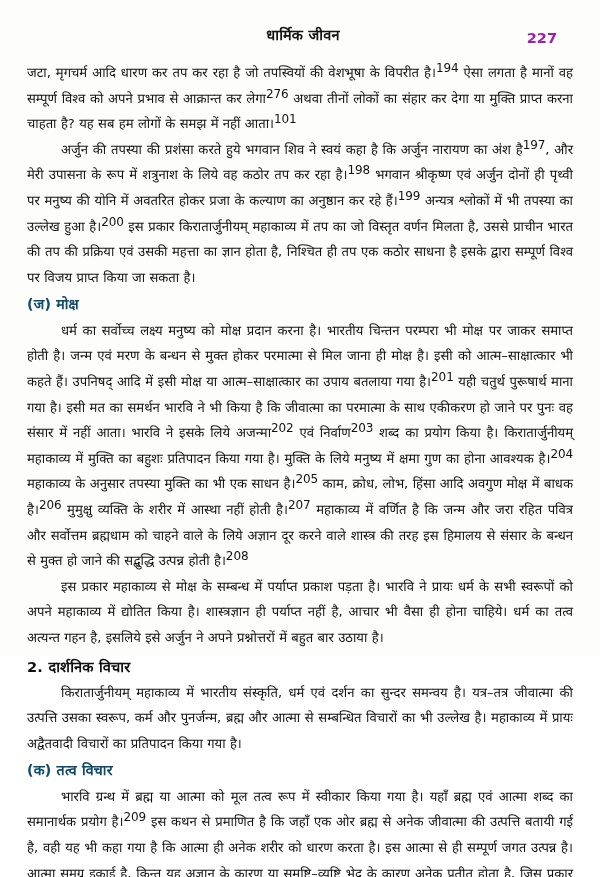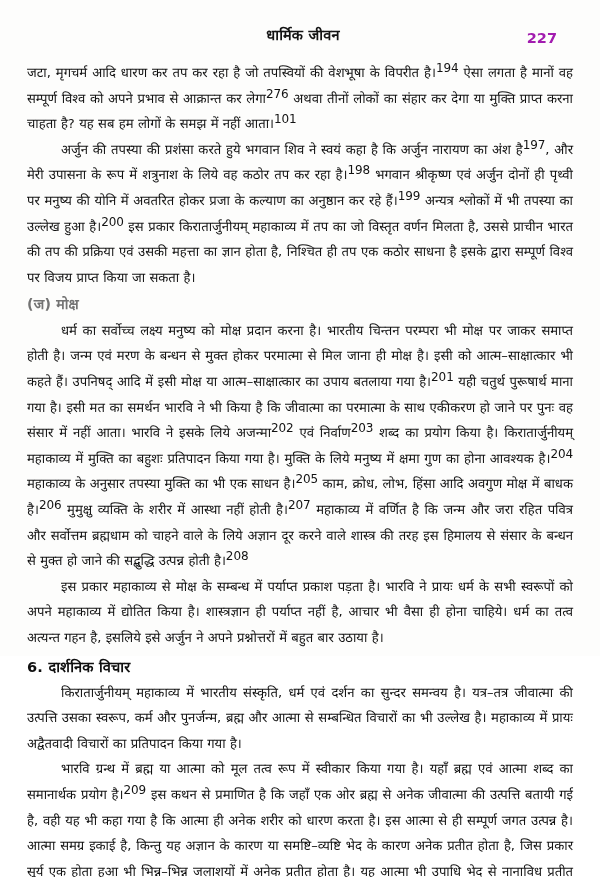--- a/index.html
+++ b/index.html
@@ -84,21 +84,21 @@
     letter-spacing: -0.1px;
   }
 
   
   h3.sub-head {
     margin: 2px 0 0 0;
     font-family: "DejaVu Sans", "Liberation Sans", sans-serif;
     font-weight: 700;
     font-size: 14.2px;
     line-height: 25.5px;
-    color: #737373;
+    color: #0c4a6e;
     letter-spacing: 0.2px;
   }
   h2.num-head {
     margin: 3px 0 0 0;
     font-family: "DejaVu Sans", "Liberation Sans", sans-serif;
     font-weight: 700;
     font-size: 14.6px;
     line-height: 26px;
     color: #101010;
     letter-spacing: 0.2px;
@@ -120,22 +120,23 @@
       <p class="para"><span>जटा, मृगचर्म आदि धारण कर तप कर रहा है जो तपस्वियों की वेशभूषा के विपरीत है।</span><sup class="fn">194</sup><span> ऐसा लगता है मानों वह सम्पूर्ण विश्व को अपने प्रभाव से आक्रान्त कर लेगा</span><sup class="fn">276</sup><span> अथवा तीनों लोकों का संहार कर देगा या मुक्ति प्राप्त करना चाहता है? यह सब हम लोगों के समझ में नहीं आता।</span><sup class="fn">101</sup></p>
 
       <p class="para indent"><span>अर्जुन की तपस्या की प्रशंसा करते हुये भगवान शिव ने स्वयं कहा है कि अर्जुन नारायण का अंश है</span><sup class="fn">197</sup><span>, और मेरी उपासना के रूप में शत्रुनाश के लिये वह कठोर तप कर रहा है।</span><sup class="fn">198</sup><span> भगवान श्रीकृष्ण एवं अर्जुन दोनों ही पृथ्वी पर मनुष्य की योनि में अवतरित होकर प्रजा के कल्याण का अनुष्ठान कर रहे हैं।</span><sup class="fn">199</sup><span> अन्यत्र श्लोकों में भी तपस्या का उल्लेख हुआ है।</span><sup class="fn">200</sup><span> इस प्रकार किरातार्जुनीयम् महाकाव्य में तप का जो विस्तृत वर्णन मिलता है, उससे प्राचीन भारत की तप की प्रक्रिया एवं उसकी महत्ता का ज्ञान होता है, निश्चित ही तप एक कठोर साधना है इसके द्वारा सम्पूर्ण विश्व पर विजय प्राप्त किया जा सकता है।</span></p>
 
       <h3 class="sub-head">(ज) मोक्ष</h3>
 
       <p class="para indent"><span>धर्म का सर्वोच्च लक्ष्य मनुष्य को मोक्ष प्रदान करना है। भारतीय चिन्तन परम्परा भी मोक्ष पर जाकर समाप्त होती है। जन्म एवं मरण के बन्धन से मुक्त होकर परमात्मा से मिल जाना ही मोक्ष है। इसी को आत्म–साक्षात्कार भी कहते हैं। उपनिषद् आदि में इसी मोक्ष या आत्म–साक्षात्कार का उपाय बतलाया गया है।</span><sup class="fn">201</sup><span> यही चतुर्थ पुरूषार्थ माना गया है। इसी मत का समर्थन भारवि ने भी किया है कि जीवात्मा का परमात्मा के साथ एकीकरण हो जाने पर पुनः वह संसार में नहीं आता। भारवि ने इसके लिये अजन्मा</span><sup class="fn">202</sup><span> एवं निर्वाण</span><sup class="fn">203</sup><span> शब्द का प्रयोग किया है। किरातार्जुनीयम् महाकाव्य में मुक्ति का बहुशः प्रतिपादन किया गया है। मुक्ति के लिये मनुष्य में क्षमा गुण का होना आवश्यक है।</span><sup class="fn">204</sup><span> महाकाव्य के अनुसार तपस्या मुक्ति का भी एक साधन है।</span><sup class="fn">205</sup><span> काम, क्रोध, लोभ, हिंसा आदि अवगुण मोक्ष में बाधक है।</span><sup class="fn">206</sup><span> मुमुक्षु व्यक्ति के शरीर में आस्था नहीं होती है।</span><sup class="fn">207</sup><span> महाकाव्य में वर्णित है कि जन्म और जरा रहित पवित्र और सर्वोत्तम ब्रह्मधाम को चाहने वाले के लिये अज्ञान दूर करने वाले शास्त्र की तरह इस हिमालय से संसार के बन्धन से मुक्त हो जाने की सद्बुद्धि उत्पन्न होती है।</span><sup class="fn">208</sup></p>
 
       <p class="para indent">इस प्रकार महाकाव्य से मोक्ष के सम्बन्ध में पर्याप्त प्रकाश पड़ता है। भारवि ने प्रायः धर्म के सभी स्वरूपों को अपने महाकाव्य में द्योतित किया है। शास्त्रज्ञान ही पर्याप्त नहीं है, आचार भी वैसा ही होना चाहिये। धर्म का तत्व अत्यन्त गहन है, इसलिये इसे अर्जुन ने अपने प्रश्नोत्तरों में बहुत बार उठाया है।</p>
 
-      <h2 class="num-head">6. दार्शनिक विचार</h2>
+      <h2 class="num-head">2. दार्शनिक विचार</h2>
 
       <p class="para indent">किरातार्जुनीयम् महाकाव्य में भारतीय संस्कृति, धर्म एवं दर्शन का सुन्दर समन्वय है। यत्र–तत्र जीवात्मा की उत्पत्ति उसका स्वरूप, कर्म और पुनर्जन्म, ब्रह्म और आत्मा से सम्बन्धित विचारों का भी उल्लेख है। महाकाव्य में प्रायः अद्वैतवादी विचारों का प्रतिपादन किया गया है।</p>
 
+      <h3 class="sub-head">(क) तत्व विचार</h3>
 
       <p class="para indent"><span>भारवि ग्रन्थ में ब्रह्म या आत्मा को मूल तत्व रूप में स्वीकार किया गया है। यहाँ ब्रह्म एवं आत्मा शब्द का समानार्थक प्रयोग है।</span><sup class="fn">209</sup><span> इस कथन से प्रमाणित है कि जहाँ एक ओर ब्रह्म से अनेक जीवात्मा की उत्पत्ति बतायी गई है, वही यह भी कहा गया है कि आत्मा ही अनेक शरीर को धारण करता है। इस आत्मा से ही सम्पूर्ण जगत उत्पन्न है। आत्मा समग्र इकाई है, किन्तु यह अज्ञान के कारण या समष्टि–व्यष्टि भेद के कारण अनेक प्रतीत होता है, जिस प्रकार सूर्य एक होता हुआ भी भिन्न–भिन्न जलाशयों में अनेक प्रतीत होता है। यह आत्मा भी उपाधि भेद से नानाविध प्रतीत होता है तथा यह आत्मा ही ब्रह्म है। इससे</span></p>
 
     </div>
   </div>
 </div>
 
 </body></html>

